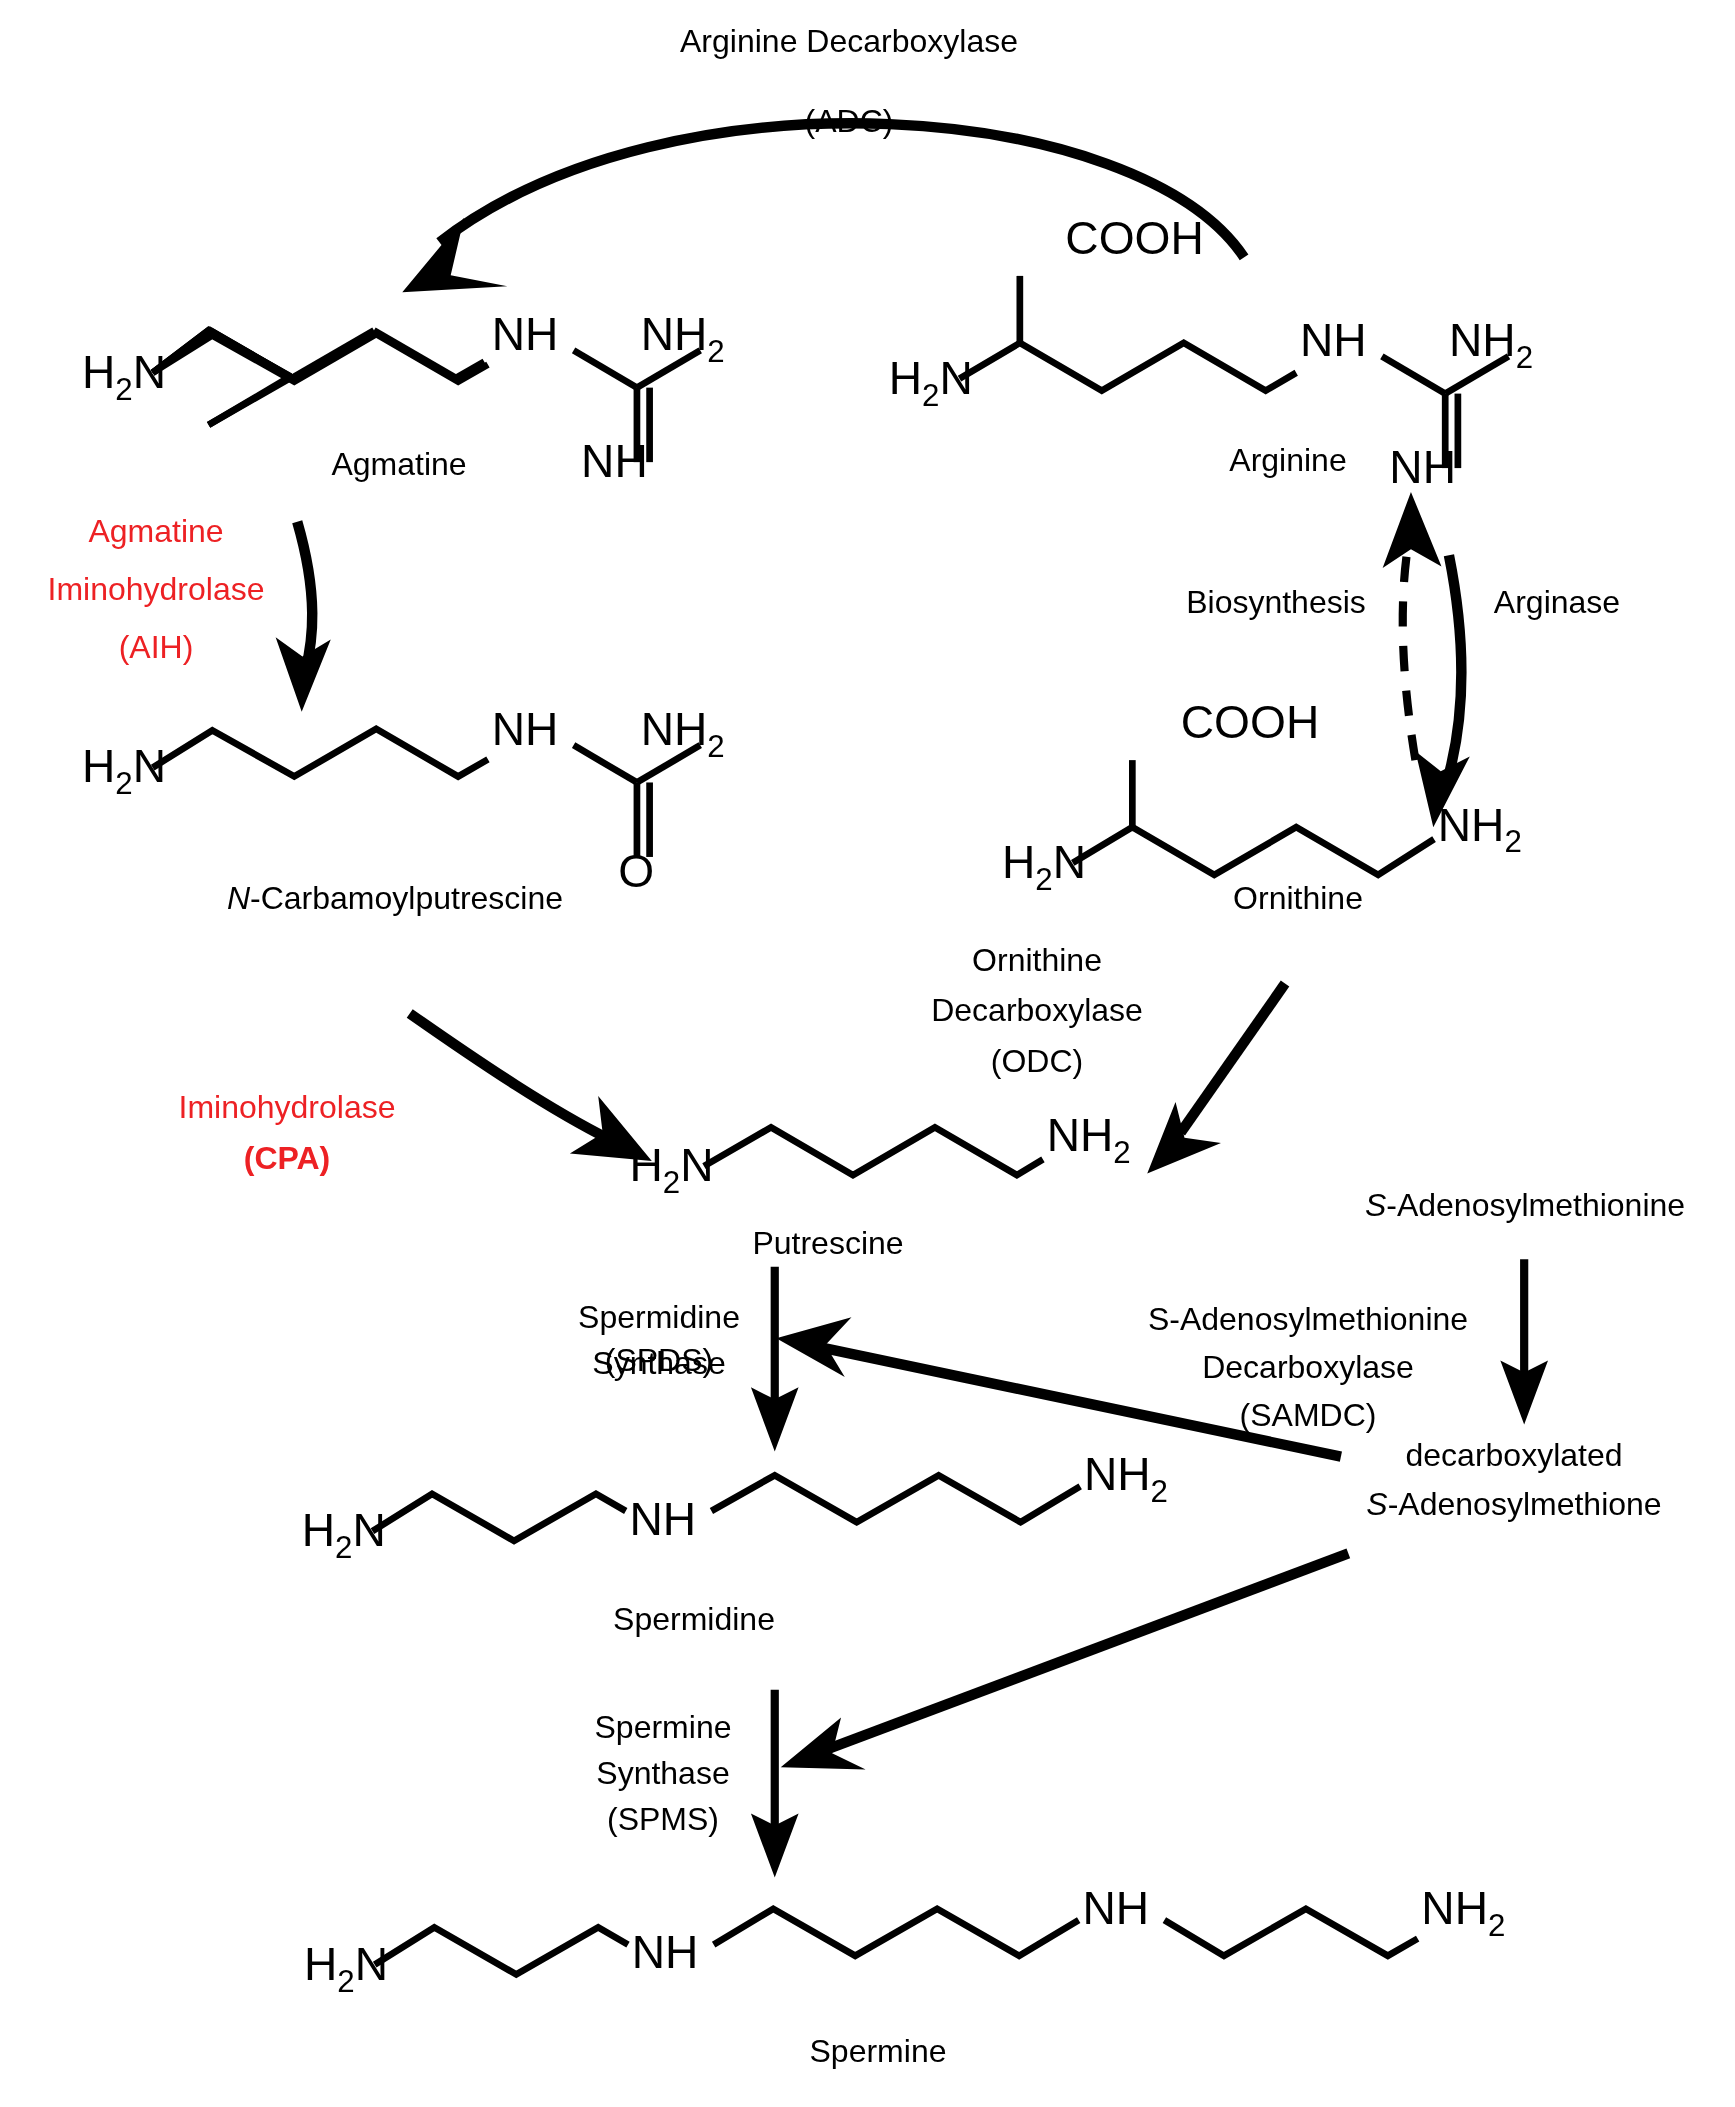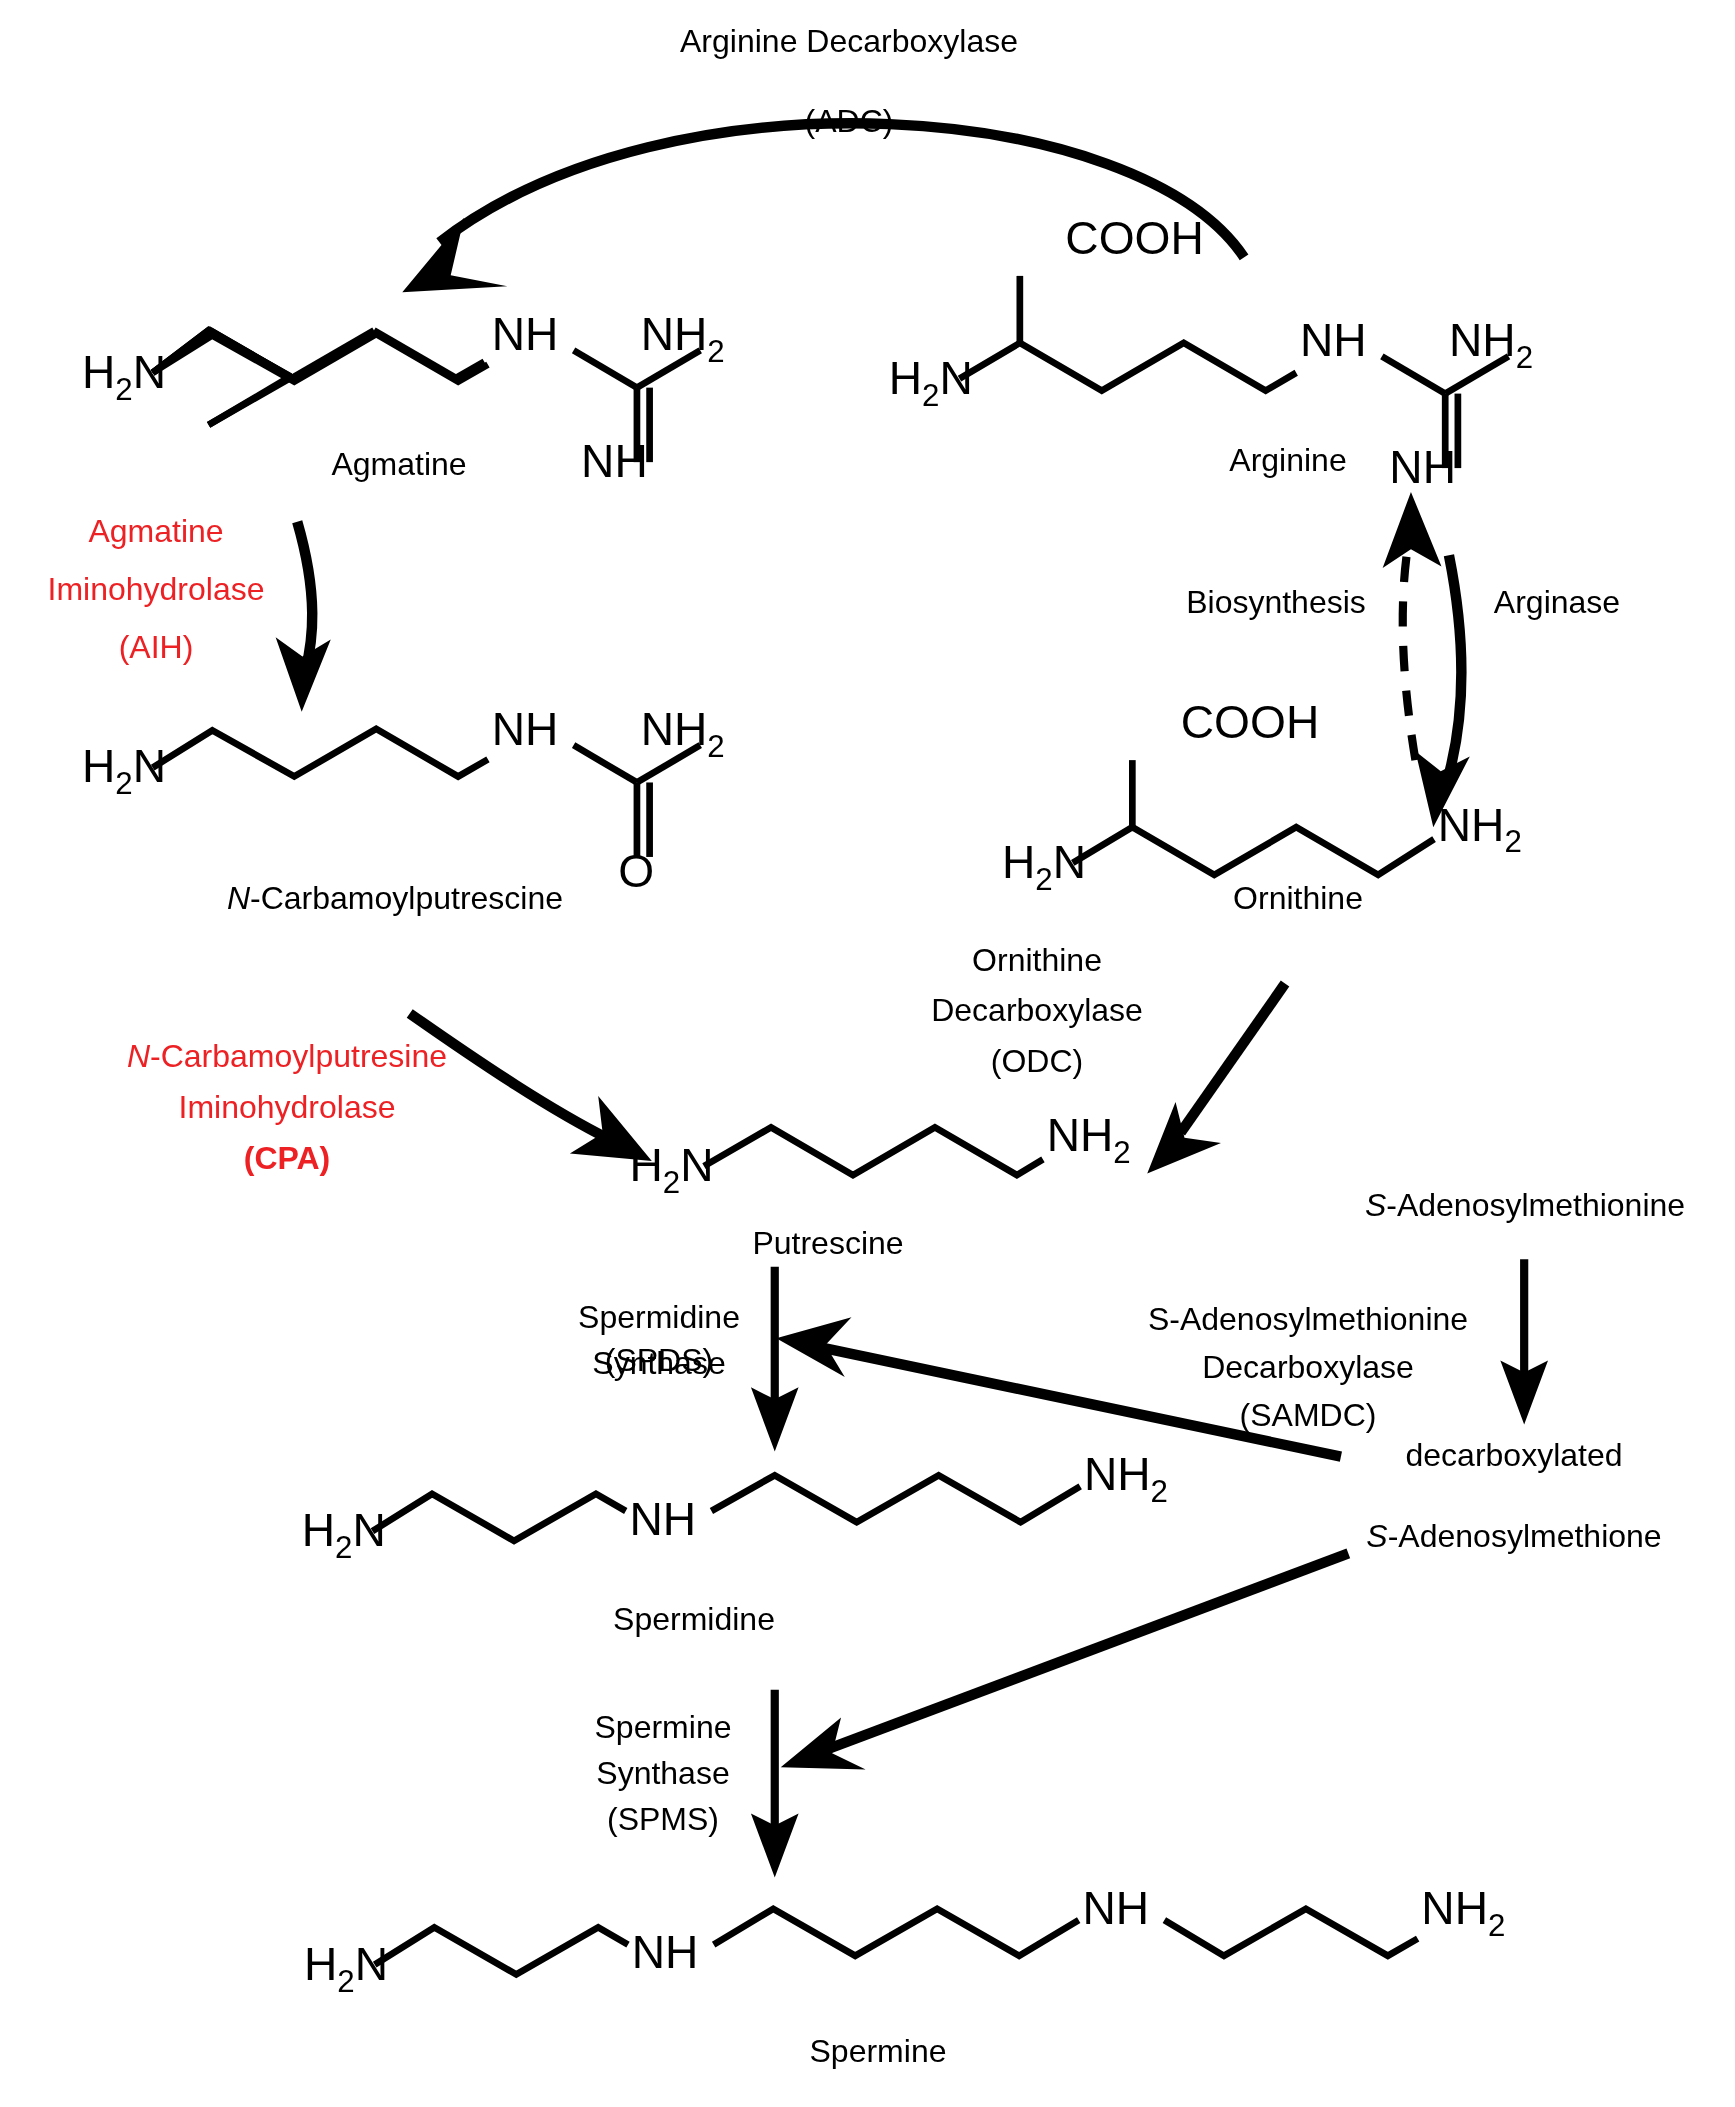--- a/index.html
+++ b/index.html
@@ -241,38 +241,37 @@
   <div class="lbl center" style="left:1557px; top:585px;">Arginase</div>
 
   <div class="lbl center" style="left:395px; top:881px;text-align:right;"><i>N</i><span>-Carbamoylputrescine</span></div>
 
   <div class="lbl center" style="left:1298px; top:881px;">Ornithine</div>
 
   <div class="lbl center" style="left:1037px; top:943px;">Ornithine</div>
   <div class="lbl center" style="left:1037px; top:993px;">Decarboxylase</div>
   <div class="lbl center" style="left:1037px; top:1044px;text-align:center;">(ODC)</div>
 
-  <div class="lbl red center" style="left:287px; top:1039px;"><i>N</i><span>-Carbamoylputresine</span></div>
   <div class="lbl red center" style="left:287px; top:1090px;">Iminohydrolase</div>
   <div class="lbl red center" style="left:287px; top:1141px;font-weight:bold;">(CPA)</div>
 
   <div class="lbl center" style="left:1525px; top:1188px;"><i>S</i><span>-Adenosylmethionine</span></div>
 
   <div class="lbl center" style="left:828px; top:1226px;text-align:right;">Putrescine</div>
 
   <div class="lbl center" style="left:659px; top:1300px;">Spermidine</div>
   <div class="lbl center" style="left:659px; top:1346px;">Synthase</div>
   <div class="lbl center" style="left:659px; top:1343px;">(SPDS)</div>
 
   <div class="lbl center" style="left:1308px; top:1302px;">S-Adenosylmethionine</div>
   <div class="lbl center" style="left:1308px; top:1350px;">Decarboxylase</div>
   <div class="lbl center" style="left:1308px; top:1398px;">(SAMDC)</div>
 
   <div class="lbl center" style="left:1514px; top:1438px;">decarboxylated</div>
-  <div class="lbl center" style="left:1514px; top:1487px;margin-top:32px;"><i>S</i><span>-Adenosylmethione</span></div>
+  <div class="lbl center" style="left:1514px; top:1487px;"><i>S</i><span>-Adenosylmethione</span></div>
 
   <div class="lbl center" style="left:694px; top:1602px;">Spermidine</div>
 
   <div class="lbl center" style="left:663px; top:1710px;">Spermine</div>
   <div class="lbl center" style="left:663px; top:1756px;">Synthase</div>
   <div class="lbl center" style="left:663px; top:1802px;">(SPMS)</div>
 
   <div class="lbl center" style="left:878px; top:2034px;">Spermine</div>
 
 </div>

